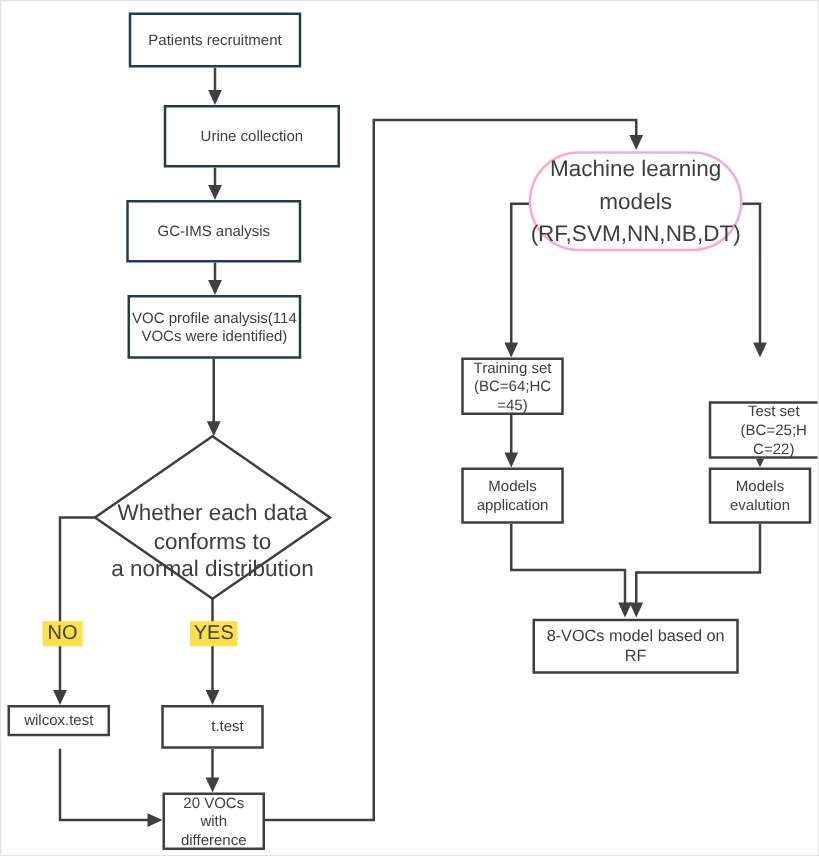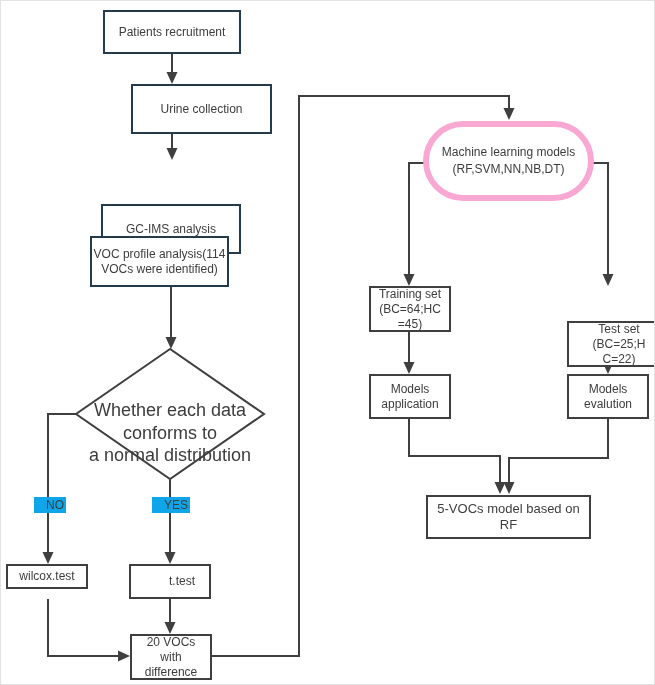--- a/index.html
+++ b/index.html
@@ -9,24 +9,24 @@
     color:#3d3d3d;overflow:hidden;border:1px solid #e3e3e3;box-sizing:border-box;
   }
   #wires{position:absolute;left:0;top:0;width:655px;height:685px;}
   .box{
     position:absolute;display:flex;align-items:center;justify-content:center;
     text-align:center;background:#ffffff;box-sizing:border-box;
     font-size:12px;line-height:1.25;white-space:pre-line;
   }
   .primary{border:2px solid #243b4e;}
   .secondary{border:2px solid #3f3f3f;}
-  .stadium{border:6px solid #f9a8d4;border-radius:40px;font-size:12px;line-height:1.45;text-align:center;}
+  .stadium{border:2px solid #f9a8d4;border-radius:40px;font-size:18px;line-height:1.45;text-align:center;}
   .edge-label{
-    position:absolute;background:#0ea5e9;text-align:right;
-    font-size:12px;padding:1px 2px;
+    position:absolute;background:#fde047;text-align:center;
+    font-size:16px;padding:1px 2px;
   }
   .diamond-text{
     position:absolute;left:72px;top:398px;width:194px;text-align:center;
     font-size:18px;line-height:1.25;white-space:pre-line;
   }
   .final{font-size:13px;}
 </style>
 </head>
 <body>
 
@@ -67,23 +67,23 @@
       <polygon points="601.5,361 612.5,361 607,373"></polygon>
       <polygon points="493.5,481 504.5,481 499,493"></polygon>
       <polygon points="502.5,481 513.5,481 508,493"></polygon>
     </g>
   </svg>
 
   <div class="box primary" style="left:102px;top:9px;width:138px;height:44px;">Patients recruitment</div>
 
   <div class="box primary" style="left:100px;top:83px;width:141px;height:50px;margin-left:30px;">Urine collection</div>
 
-  <div class="box primary" style="left:100px;top:159px;width:140px;height:50px;margin-top:44px;">GC-IMS analysis</div>
+  <div class="box primary" style="left:100px;top:159px;width:140px;height:50px;">GC-IMS analysis</div>
 
-  <div class="box primary" style="left:89px;top:235px;width:139px;height:51px;">VOC profile analysis(114
+  <div class="box primary" style="left:101px;top:235px;width:139px;height:51px;">VOC profile analysis(114
 VOCs  were identified)</div>
 
   <div class="diamond-text">Whether each data conforms to
 a normal distribution</div>
 
   <div class="edge-label" style="left:33px;top:496px;width:28px;">NO</div>
 
   <div class="edge-label" style="left:151px;top:496px;width:34px;">YES</div>
 
   <div class="box secondary" style="left:5px;top:563px;width:82px;height:25px;">wilcox.test</div>
@@ -104,15 +104,15 @@
   <div class="box secondary" style="left:566px;top:285px;width:104px;height:46px;margin-top:35px;">Test set
 (BC=25;H
 C=22)</div>
 
   <div class="box secondary" style="left:368px;top:373px;width:82px;height:45px;">Models
 application</div>
 
   <div class="box secondary" style="left:566px;top:373px;width:82px;height:45px;">Models
 evalution</div>
 
-  <div class="box secondary final" style="left:425px;top:494px;width:165px;height:44px;">5-VOCs model based on RF</div>
+  <div class="box secondary final" style="left:425px;top:494px;width:165px;height:44px;">8-VOCs model based on RF</div>
 
 </div>
 
 </body></html>

